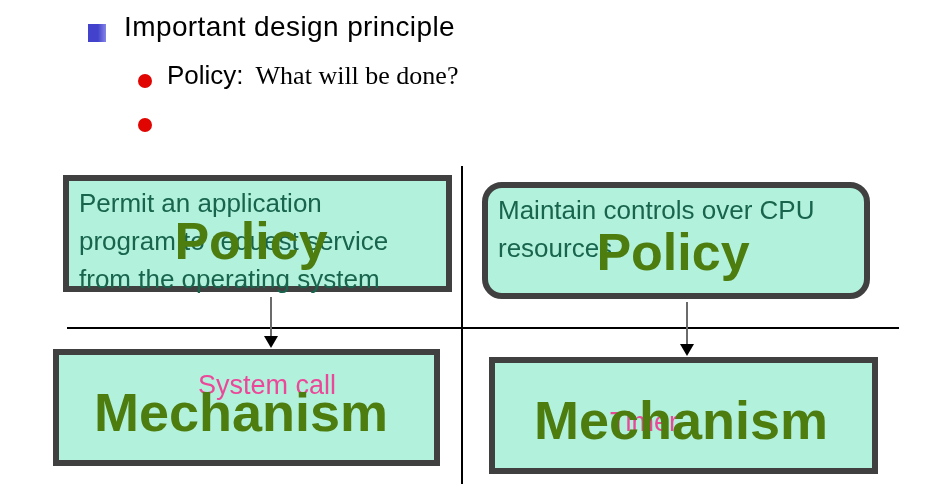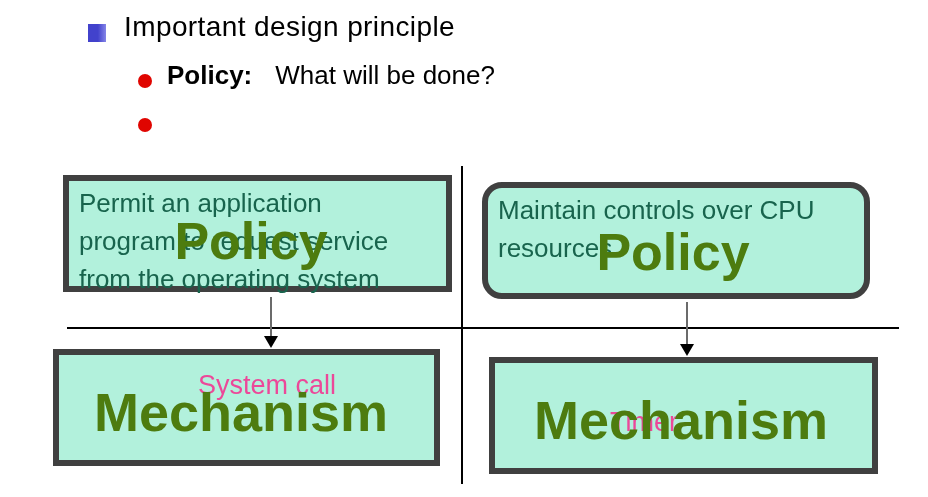--- a/index.html
+++ b/index.html
@@ -23,22 +23,22 @@
   }
   .dot-bullet {
     position: absolute; width: 14px; height: 14px;
     border-radius: 50%; background: #e00500;
   }
   .dot-1 { left: 138px; top: 74px; }
   .dot-2 { left: 138px; top: 118px; }
   .sub-line { position: absolute; left: 167px; font-size: 26px; color: #000000; white-space: nowrap; }
   .sub-line-1 { top: 60px; }
   .sub-line-2 { top: 104px; }
-  .sub-label { font-weight: bold; margin-top: 46px; }
-  .sub-text { margin-left: 23px; }
+  .sub-label { font-weight: normal; margin-top: 46px; }
+  .sub-text { margin-left: 12px; font-family: Liberation Serif, serif; }
   
   .hline { position: absolute; left: 67px; top: 327px; width: 832px; height: 2px; background: #000000; }
   .vline { position: absolute; left: 461px; top: 166px; width: 2px; height: 324px; background: #000000; }
   
   .qbox {
     position: absolute;
     background: #b2f1dc;
     border: 6px solid #404040;
     color: #18644d;
     font-size: 26px;

